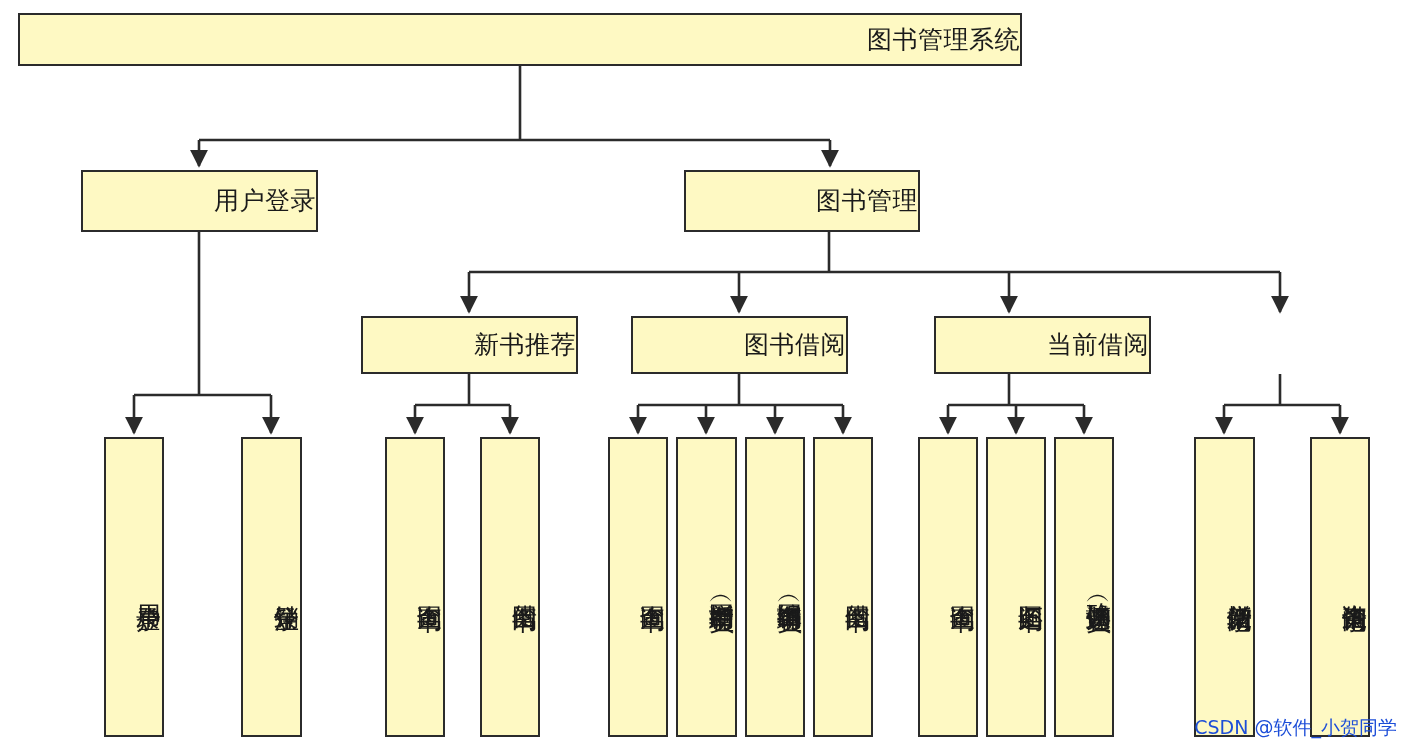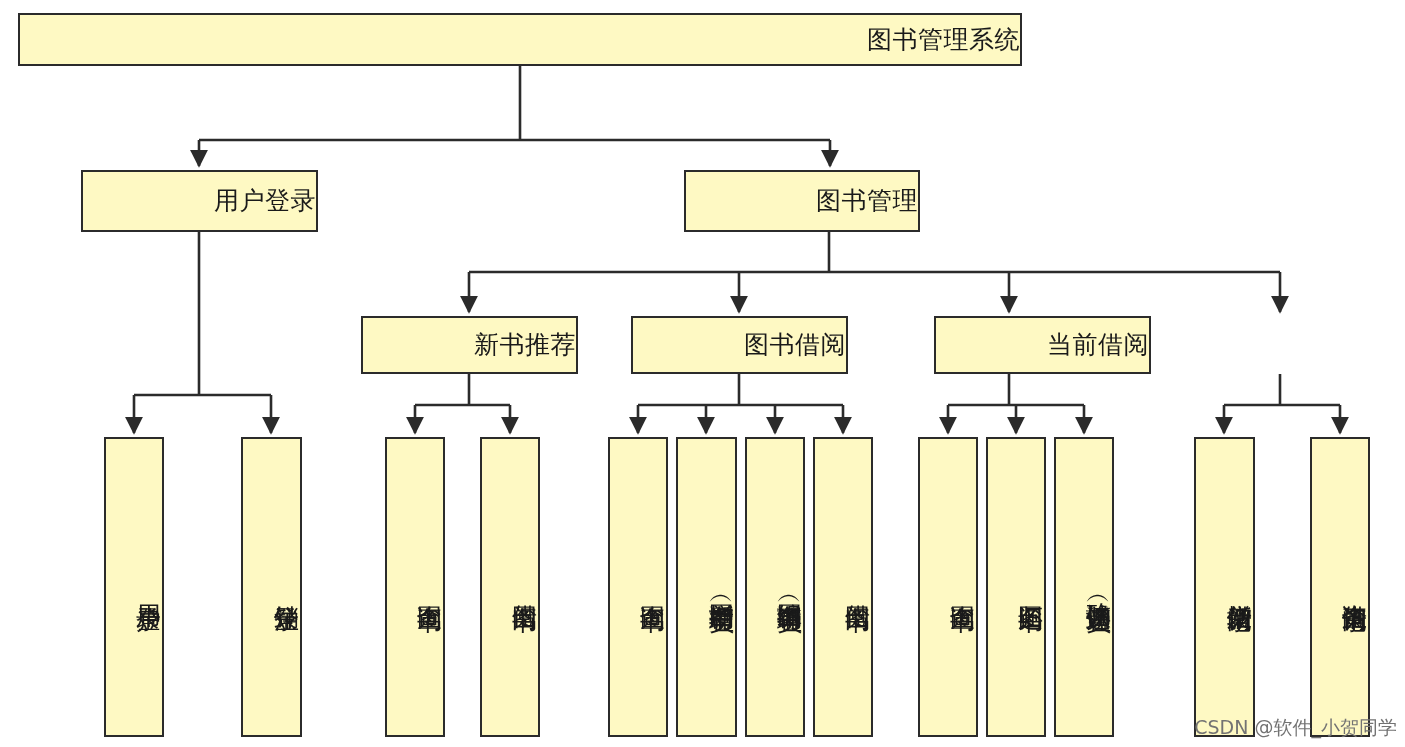--- a/index.html
+++ b/index.html
@@ -49,21 +49,21 @@
     writing-mode: vertical-rl;
     text-orientation: upright;
     white-space: nowrap;
     letter-spacing: 1px;
   }
   #watermark {
     position: absolute;
     right: 8px;
     bottom: 6px;
     font-size: 19px;
-    color: #737373;
+    color: #1d4ed8;
     white-space: nowrap;
     pointer-events: none;
   }
 </style>
 </head>
 <body>
 
 <div id="canvas">
 
   <svg id="edges" viewBox="0 0 1405 747" xmlns="http://www.w3.org/2000/svg">

